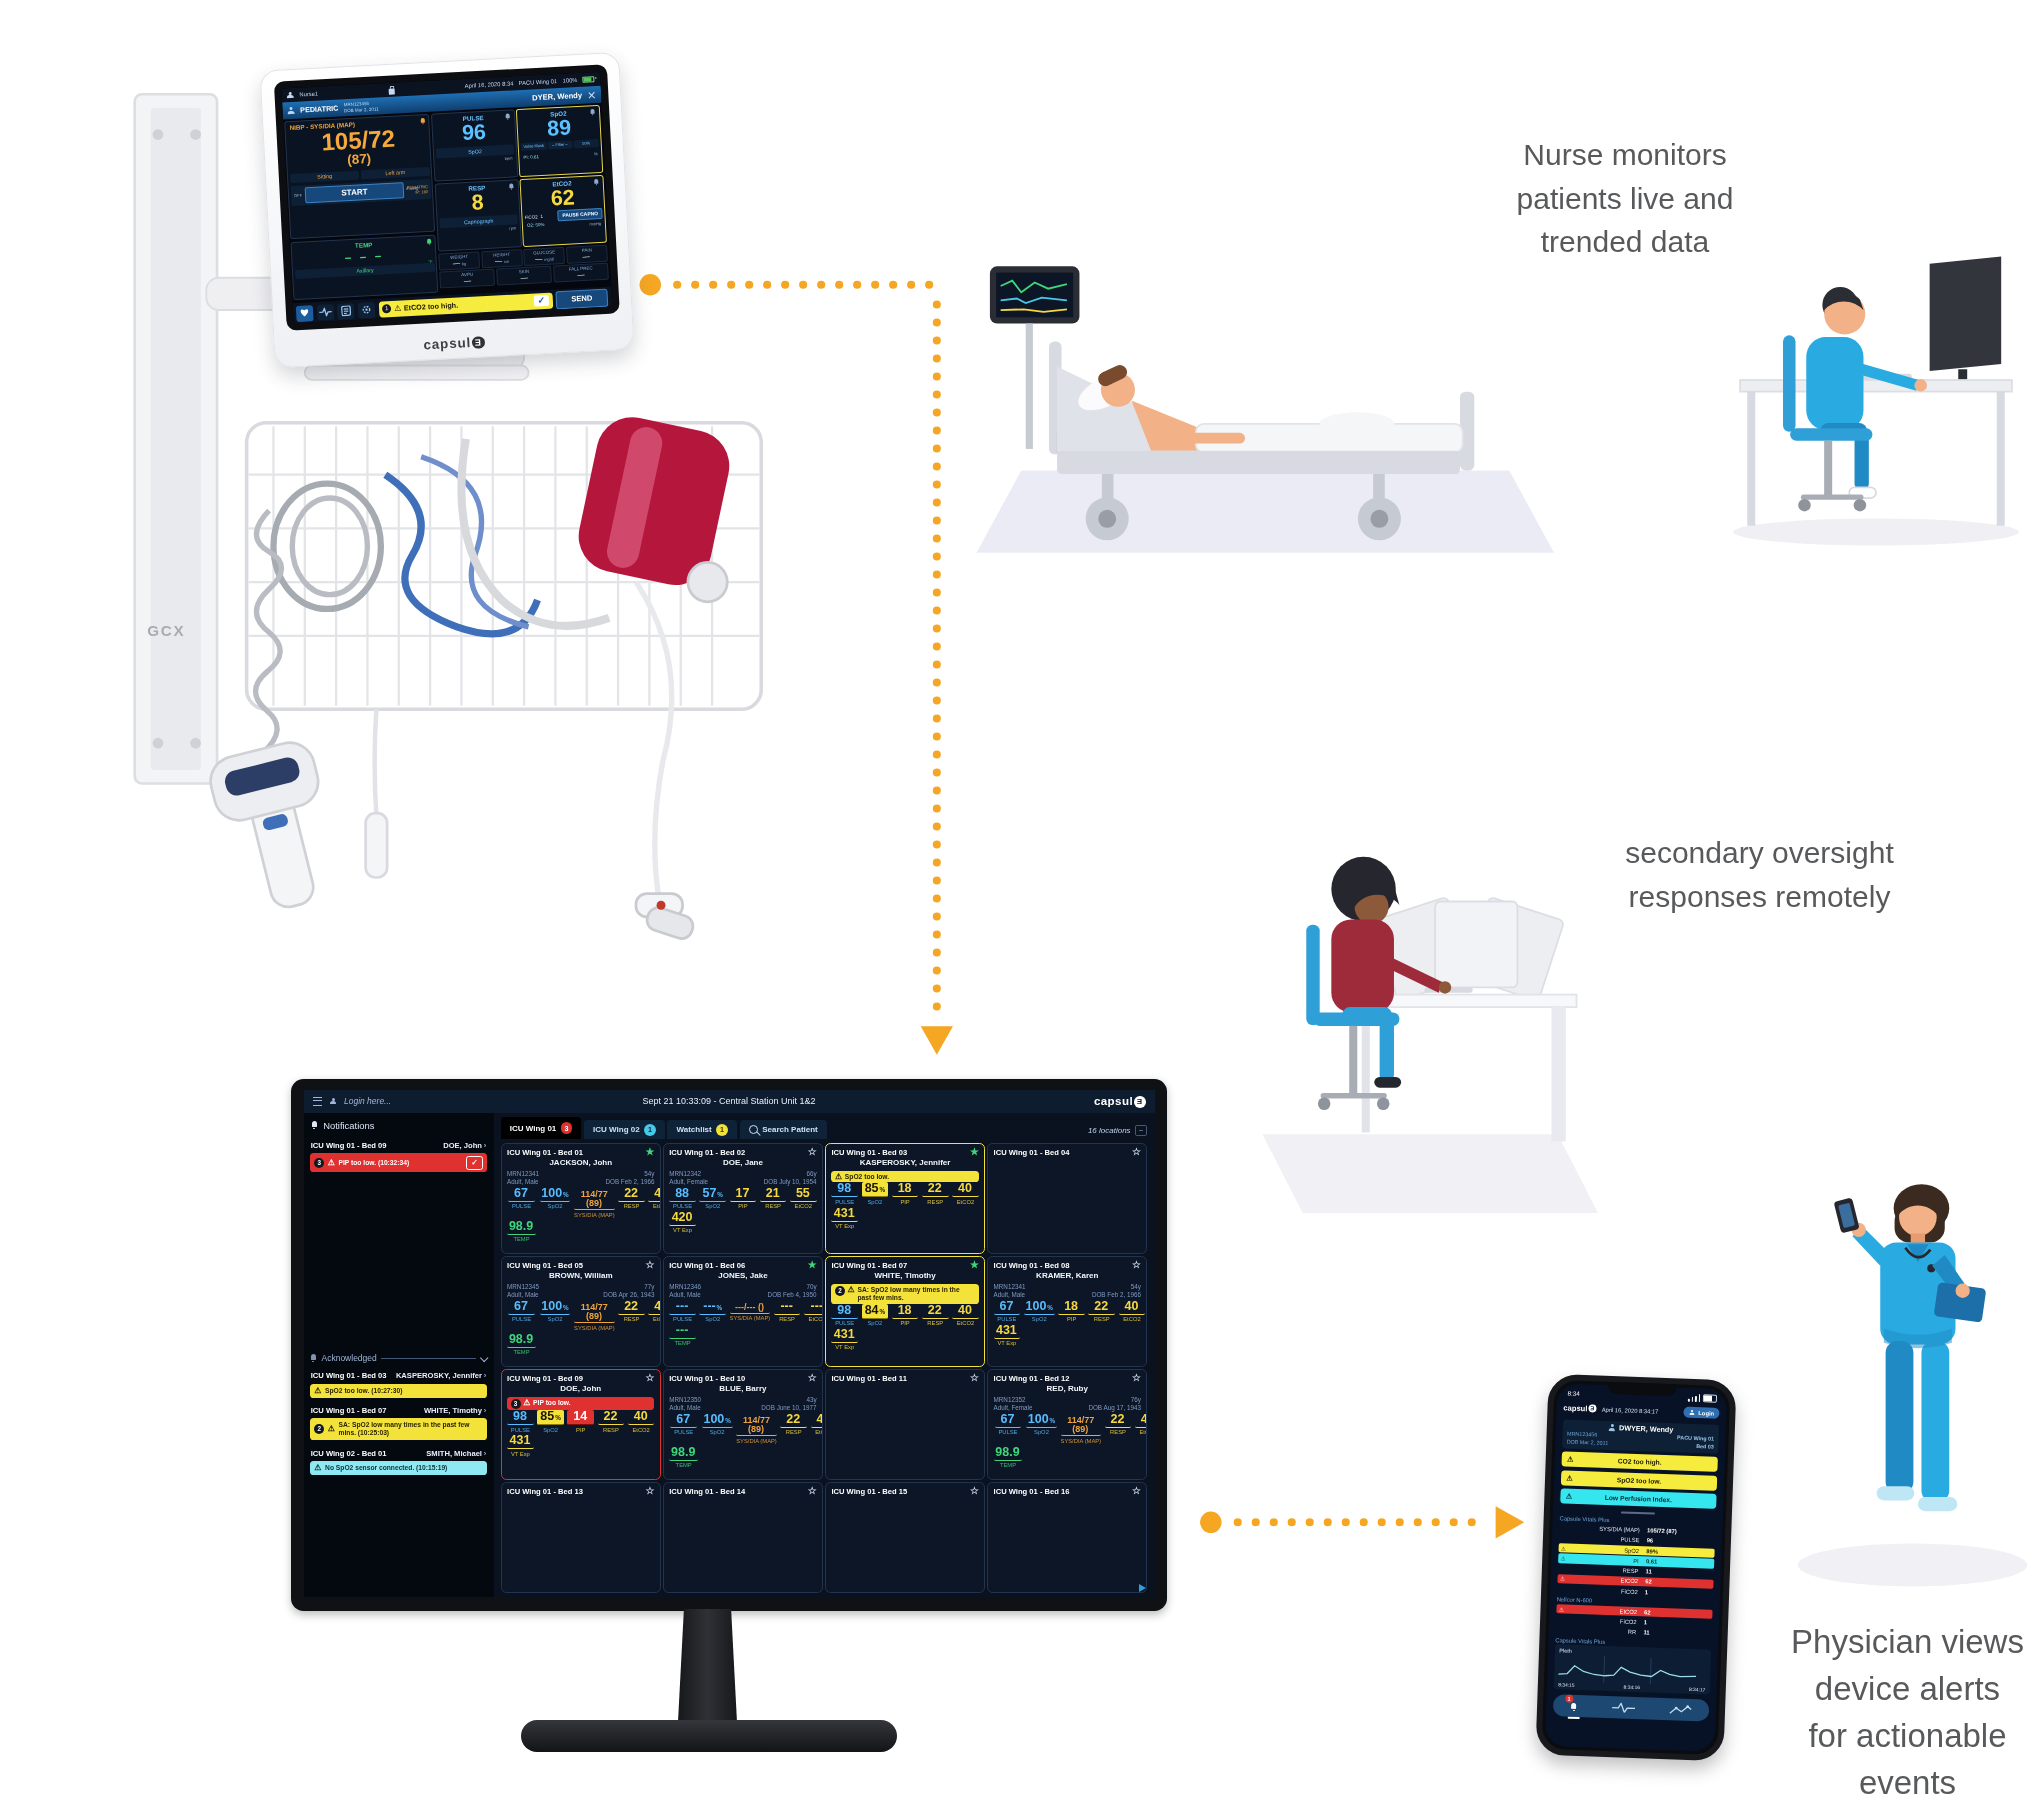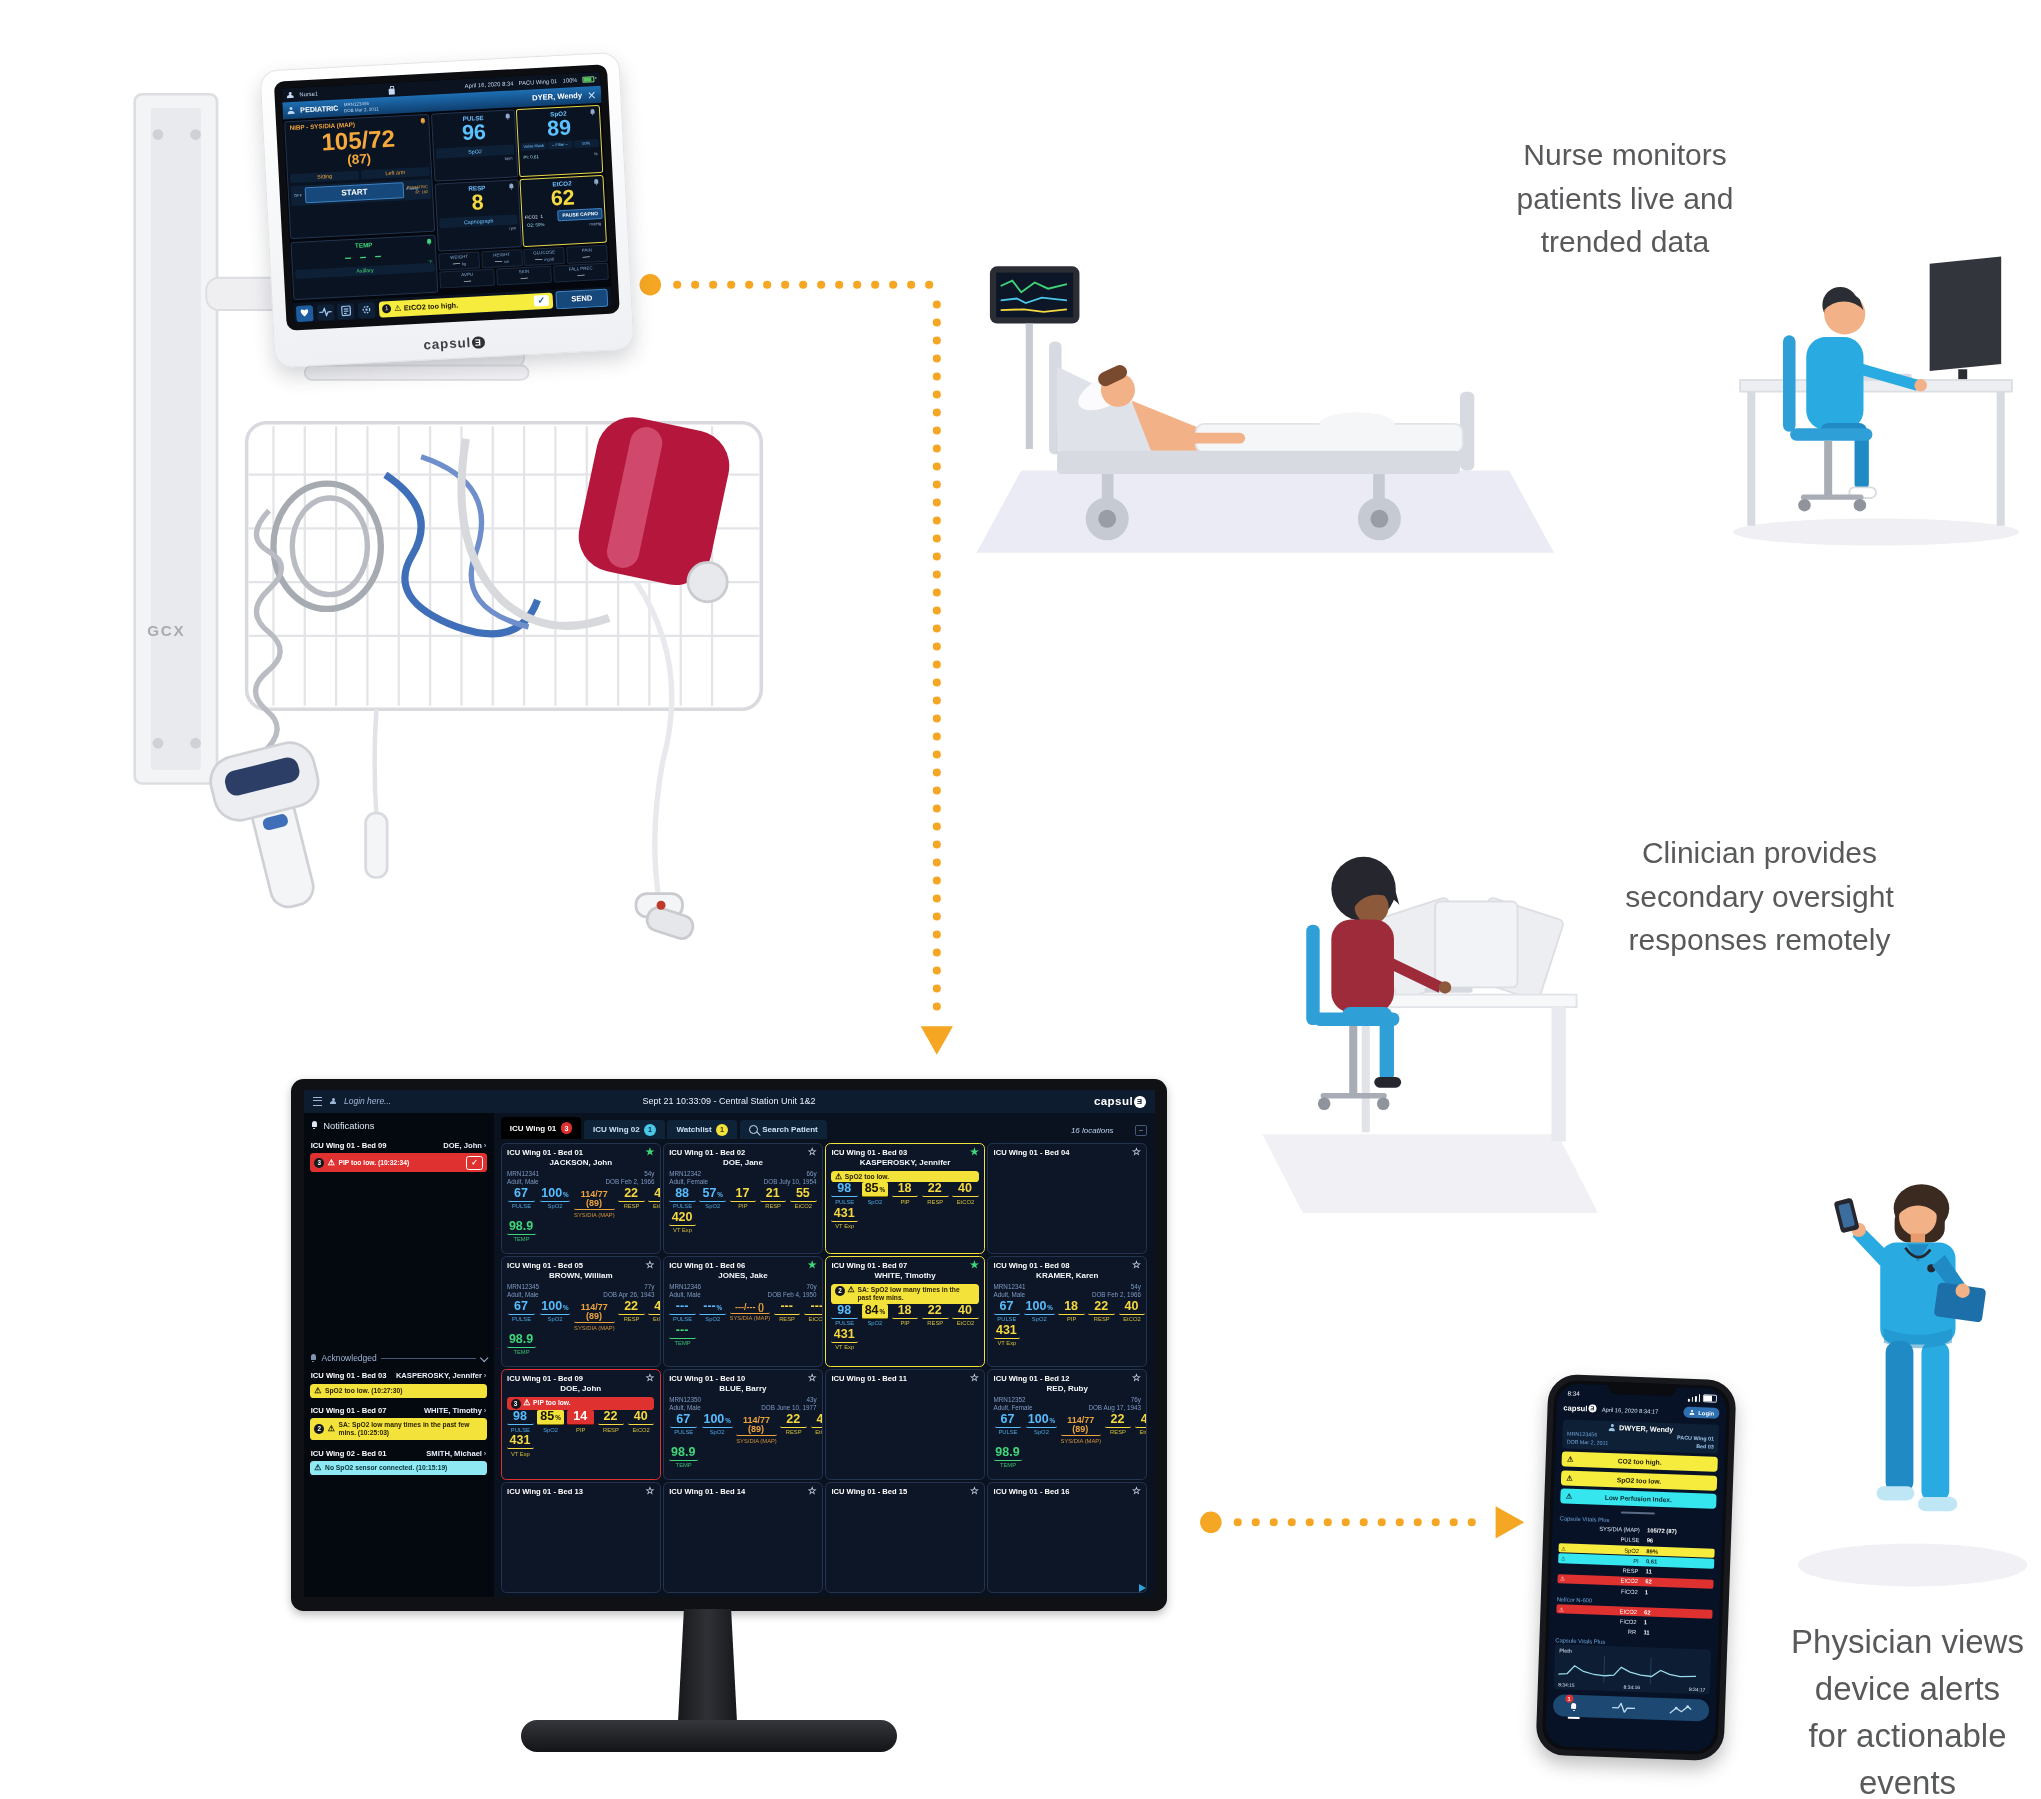--- a/index.html
+++ b/index.html
@@ -126,21 +126,21 @@
   .ack-head{display:flex;align-items:center;gap:4.5px;color:#9FB6D8;font-size:8.5px;margin:181px 0 5.4px;}
   .ack-head .line{flex:1;border-top:0.9px solid #44597A;}
   .cs-main{flex:1;padding:3.6px 7.2px;box-sizing:border-box;}
   .tabs{display:flex;gap:2.7px;align-items:flex-end;height:23px;}
   .tab{background:#0e2338;border-radius:3.6px 3.6px 0 0;padding:0 9px;display:flex;gap:4.5px;height:19px;align-items:center;color:#CFE0F5;font-weight:bold;font-size:8px;}
   .tab[data-active]{background:#000000;color:#fff;height:22.4px;}
   .badge{min-width:11.6px;height:11.6px;border-radius:6.3px;display:inline-flex;align-items:center;justify-content:center;font-size:7.2px;font-weight:bold;padding:0 1.8px;box-sizing:border-box;}
   .badge[data-sev="r"]{background:#E03131;color:#fff;}
   .badge[data-sev="c"]{background:#49C8E8;color:#07233C;}
   .badge[data-sev="y"]{background:#F3E23A;color:#3C3000;}
-  .locs{margin-left:auto;display:flex;align-items:center;gap:21px;color:#BCD2EE;font-size:8px;font-style:italic;padding-bottom:3.6px;}
+  .locs{margin-left:auto;display:flex;align-items:center;gap:4px;color:#BCD2EE;font-size:8px;font-style:italic;padding-bottom:3.6px;}
   .locs .box{width:10.7px;height:9px;border:0.9px solid #44597A;border-radius:1.8px;font-style:normal;font-size:7.2px;line-height:8px;text-align:center;color:#9FB6D8;}
   .grid{display:grid;grid-template-columns:repeat(4,1fr);gap:2px;margin-top:3.6px;}
   .tile{background:#0d1626;border:0.9px solid #233450;border-radius:5.4px;height:111px;padding:3.6px 5.4px;box-sizing:border-box;overflow:hidden;}
   .tile[data-border="y"]{border:1.8px solid #F3E23A;}
   .tile[data-border="r"]{border:1.8px solid #E03131;}
   .t-head{display:flex;justify-content:space-between;align-items:center;color:#fff;font-weight:bold;font-size:7.6px;}
   .t-star{font-size:9.9px;line-height:1;}
   .t-star[data-c="g"]{color:#3FD67A;} .t-star[data-c="w"]{color:#C9D6EC;}
   .t-name{text-align:center;font-weight:bold;font-size:8px;color:#F2F6FC;margin-top:0.9px;min-height:9.9px;}
   .t-meta{font-size:6.3px;color:#7F9AC4;margin-top:1.8px;}
@@ -522,21 +522,20 @@
   <rect x="146" y="250" width="16" height="64" rx="8" fill="#1F8AC4"></rect>
   <rect x="140" y="310" width="30" height="12" rx="6" fill="#FFFFFF" stroke="#D7DAE0" stroke-width="2"></rect>
   <rect x="74" y="244" width="92" height="14" rx="7" fill="#2F9FD8"></rect>
   <rect x="112" y="258" width="9" height="62" fill="#A8ADB5"></rect>
   <rect x="86" y="318" width="70" height="6" rx="3" fill="#A8ADB5"></rect>
   <circle cx="90" cy="330" r="7" fill="#8E939C"></circle>
     <circle cx="152" cy="330" r="7" fill="#8E939C"></circle>
 </svg>
 
 <div class="caption cap-clin">
-  <span>Clinician provides</span>
   <span>secondary oversight</span>
   <span>responses remotely</span>
 </div>
 
 <svg class="abs" style="left:1249px;top:819px" width="349" height="412" viewBox="0 0 390 460">
   <polygon points="15,352 345,352 390,440 60,440" fill="#F0F0F5"></polygon>
   <rect x="150" y="98" width="88" height="94" rx="6" fill="#EDEEF2" stroke="#DCDEE3" stroke-width="2" transform="rotate(-18 194 145)"></rect>
   <rect x="252" y="98" width="88" height="94" rx="6" fill="#EDEEF2" stroke="#DCDEE3" stroke-width="2" transform="rotate(18 296 145)"></rect>
   <rect x="208" y="92" width="92" height="96" rx="6" fill="#F2F3F6" stroke="#DCDEE3" stroke-width="2"></rect>
   <rect x="196" y="188" width="54" height="6" rx="3" fill="#D7DAE0"></rect>

